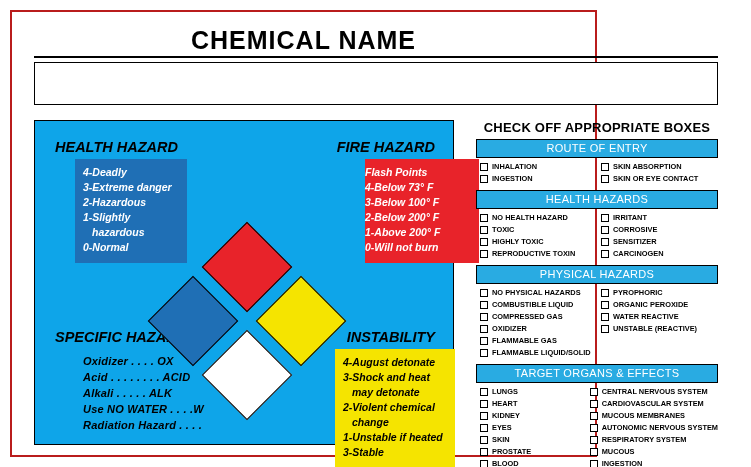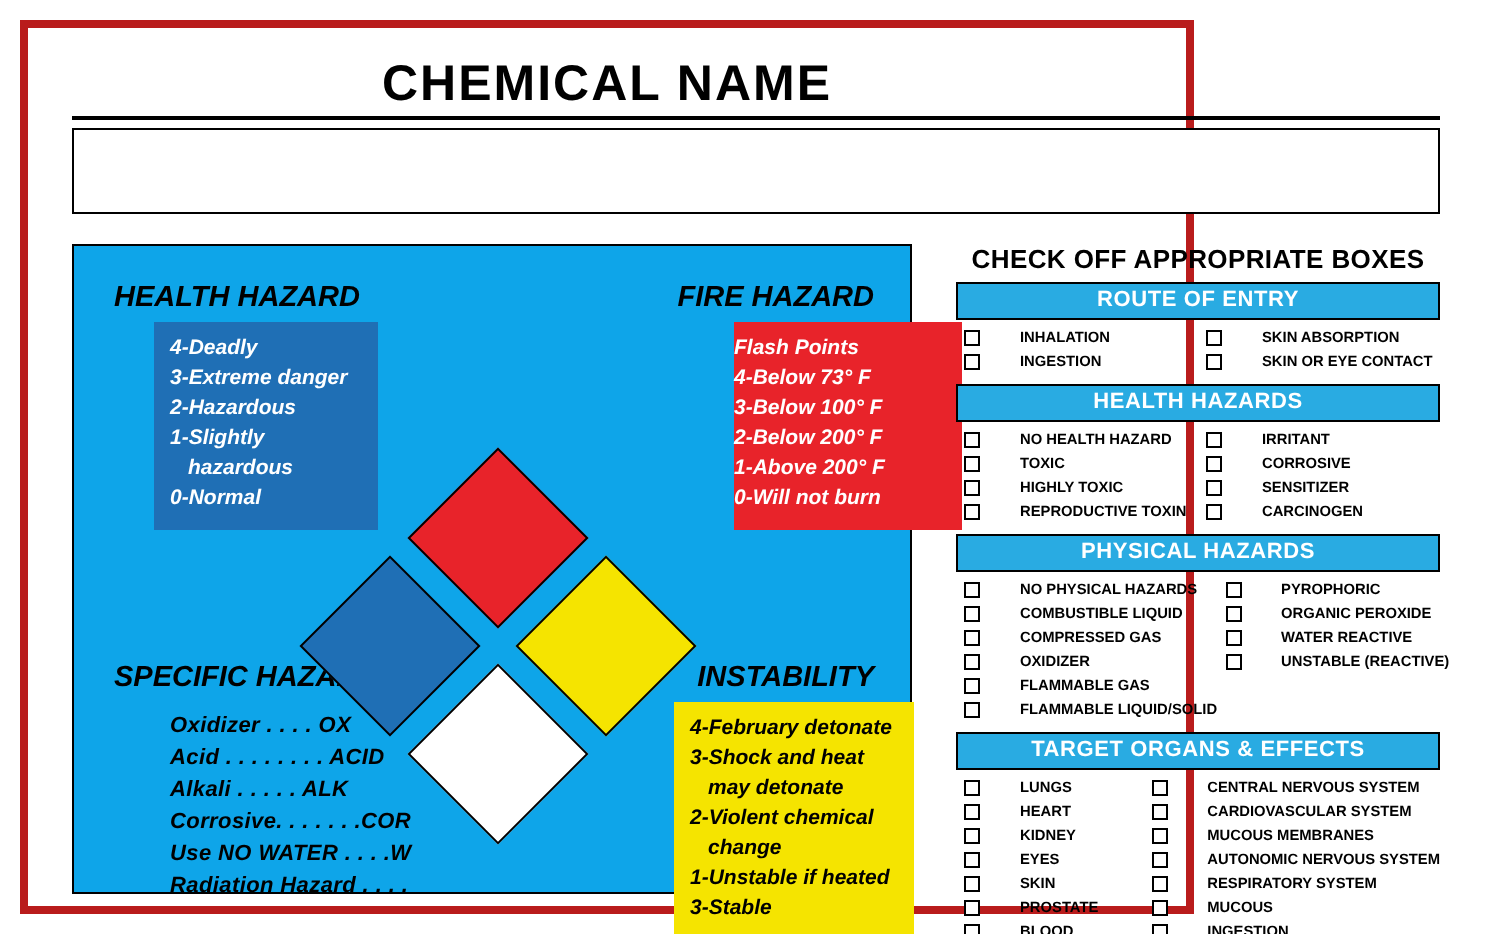--- a/index.html
+++ b/index.html
@@ -19,21 +19,21 @@
     height: 467px;
     background: #ffffff;
     box-sizing: border-box;
   }
   .sheet {
     position: absolute;
     left: 10px;
     top: 10px;
     width: 587px;
     height: 447px;
-    border: 4px solid #b91c1c;
+    border: 2px solid #b91c1c;
     box-sizing: border-box;
     background: #fff;
   }
 
   
   .title {
     position: absolute;
     left: 0;
     top: 14px;
     width: 100%;
@@ -164,21 +164,21 @@
     font-weight: bold;
     text-align: center;
     color: #000;
     margin-bottom: 4px;
     letter-spacing: 0.2px;
   }
   .band {
     background: #29abe2;
     color: #fff;
     font-size: 11px;
-    font-weight: bold;
+    font-weight: normal;
     text-align: center;
     padding: 2px 0 3px 0;
     border: 1px solid #000;
     box-sizing: border-box;
     letter-spacing: 0.3px;
   }
   .cols {
     display: flex;
     padding: 3px 0 5px 0;
   }
@@ -189,21 +189,20 @@
   }
   .cb-row {
     display: flex;
     align-items: flex-start;
     font-size: 7.4px;
     font-weight: bold;
     color: #000;
     line-height: 11px;
     margin-bottom: 1px;
     white-space: nowrap;
-    gap: 16px;
   }
   .cb {
     width: 6px;
     height: 6px;
     border: 1px solid #000;
     margin-right: 4px;
     margin-top: 2px;
     background: #fff;
     flex: 0 0 auto;
   }
@@ -240,27 +239,26 @@
         <div>3-Below 100° F</div>
         <div>2-Below 200° F</div>
         <div>1-Above 200° F</div>
         <div>0-Will not burn</div>
       </div>
 
       <div class="block white-block">
         <div>Oxidizer . . . . OX</div>
         <div>Acid . . . . . . . . ACID</div>
         <div>Alkali . . . . . ALK</div>
-        <div>Corrosive. . . . . . .COR</div>
         <div>Use NO WATER . . . .W</div>
         <div>Radiation Hazard . . . .</div>
       </div>
 
       <div class="block yellow-block">
-        <div>4-February detonate</div>
+        <div>4-August detonate</div>
         <div>3-Shock and heat</div>
         <div class="indent">may detonate</div>
         <div>2-Violent chemical</div>
         <div class="indent">change</div>
         <div>1-Unstable if heated</div>
         <div>3-Stable</div>
       </div>
 
       <div class="diamond-wrap">
         <div class="dia dia-top"></div>

